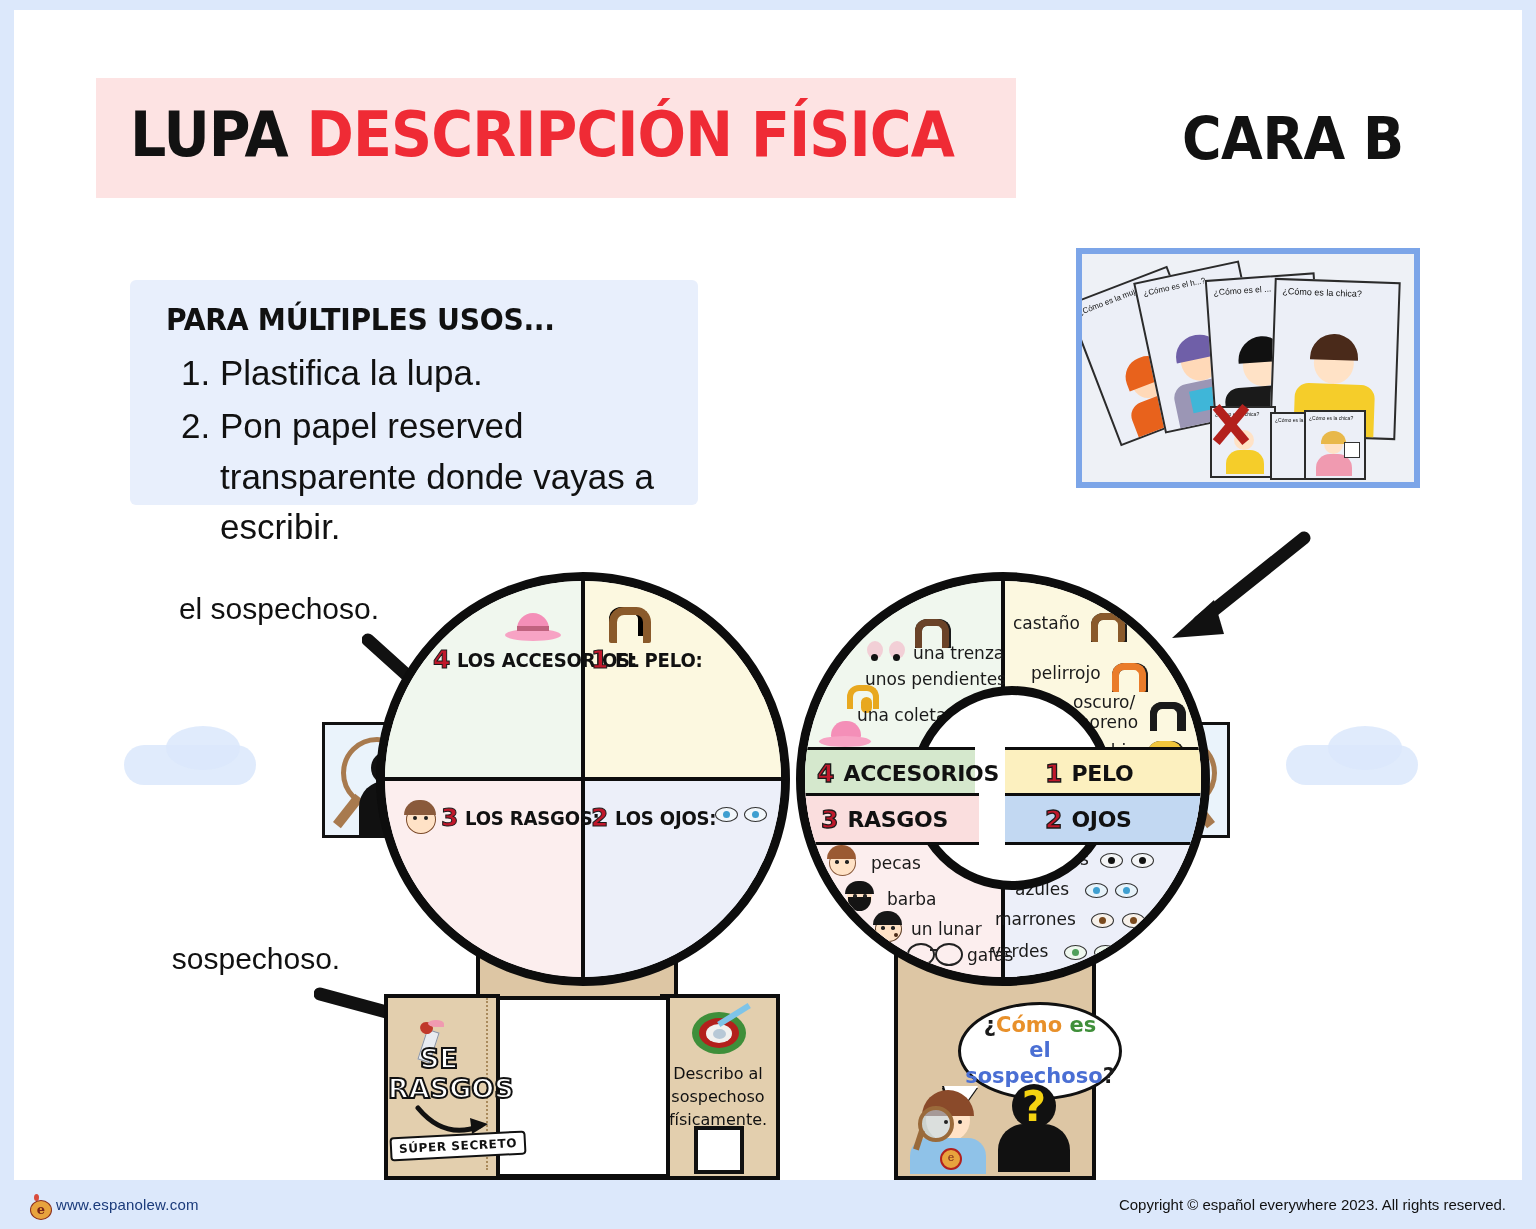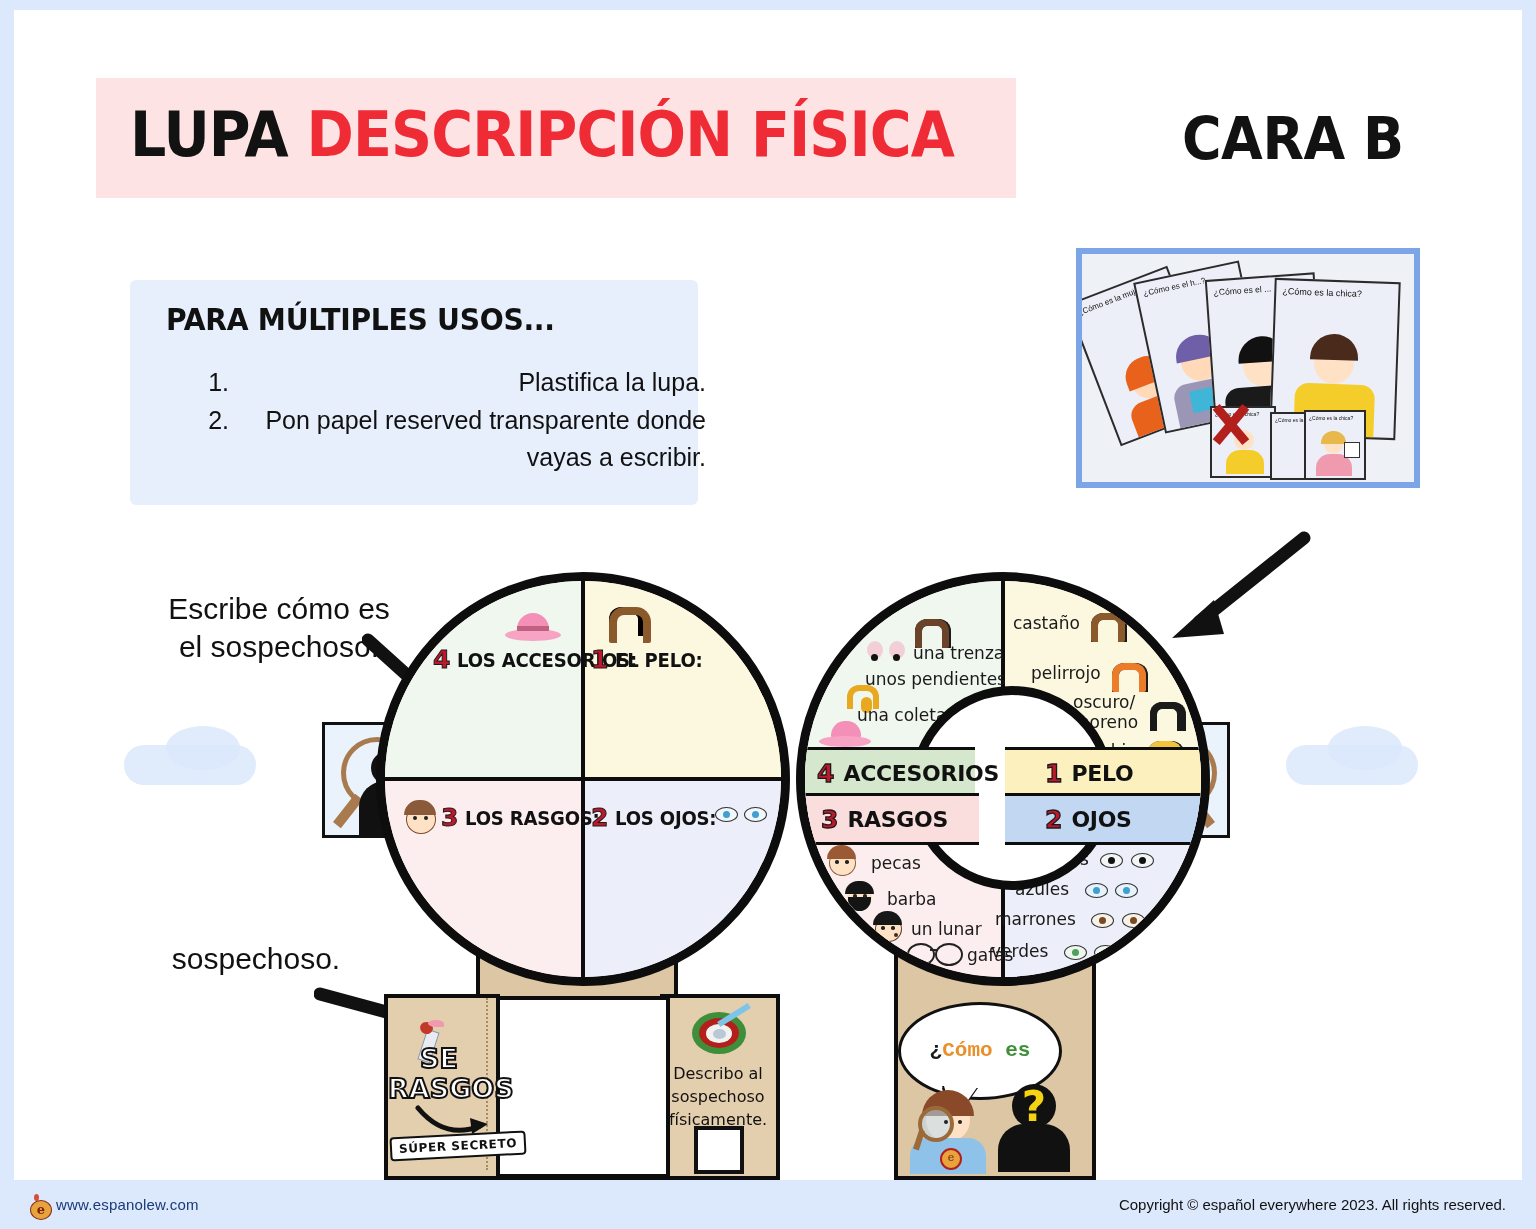--- a/index.html
+++ b/index.html
@@ -67,22 +67,22 @@
     position:absolute;left:116px;top:270px;width:568px;height:225px;
     background:#e8effc;border-radius:6px;
   }
   .instr h3{
     margin:0;position:absolute;left:36px;top:22px;
     font-family:"DejaVu Sans", sans-serif;
     font-weight:bold;font-size:30px;letter-spacing:-.3px;color:#111;
     transform:scaleX(.94);transform-origin:left top;
   }
   .instr ol{
-    position:absolute;left:56px;top:68px;margin:16px;padding:0 0 0 34px;
-    font-size:25px;color:#111;line-height:1.45;width:470px;text-align:right;
+    position:absolute;left:56px;top:68px;margin:0;padding:0 0 0 34px;
+    font-size:35px;color:#111;line-height:1.45;width:470px;
   }
   .instr ol li{margin-bottom:2px;}
 
   
   .photo{
     position:absolute;left:1062px;top:238px;width:332px;height:228px;
     border:6px solid #7ca5e8;background:#eef1f6;overflow:hidden;
   }
   .pcard{
     position:absolute;background:#eceff7;border:2px solid #2b2b2b;
@@ -292,21 +292,20 @@
       </div>
     </div>
   </div>
 
   <svg class="arrow" style="left:1130px;top:520px;" width="170" height="120" viewBox="0 0 170 120">
     <path d="M160,8 L55,92" stroke="#111" stroke-width="13" stroke-linecap="round"></path>
     <path d="M28,108 L70,70 L80,104 Z" fill="#111"></path>
   </svg>
 
   <div class="ann" style="left:70px;top:580px;width:390px;">
-    <div>Escribe cómo es</div>
     <div>el sospechoso.</div>
   </div>
   <svg class="arrow" style="left:348px;top:620px;" width="130" height="115" viewBox="0 0 130 115">
     <path d="M6,10 L88,84" stroke="#111" stroke-width="13" stroke-linecap="round"></path>
     <path d="M108,104 L64,76 L84,52 Z" fill="#111"></path>
   </svg>
 
   <div class="ann" style="left:92px;top:930px;width:300px;">
     <div>sospechoso.</div>
   </div>
@@ -553,23 +552,24 @@
     </div>
     <div class="item" style="left:186px;top:360px;">
       <span>verdes</span>
       <span class="eyepair" style="margin-left:10px;">
         <span class="eye" style="background:#eef7ee;"><i style="position:absolute;left:50%;top:50%;width:7px;height:7px;margin:-3.5px 0 0 -3.5px;border-radius:50%;background:#4fa05a;display:block;"></i></span>
         <span class="eye" style="background:#eef7ee;"><i style="position:absolute;left:50%;top:50%;width:7px;height:7px;margin:-3.5px 0 0 -3.5px;border-radius:50%;background:#4fa05a;display:block;"></i></span>
       </span>
     </div>
   </div>
 
-  <div class="bubble" style="left:884px;top:992px;width:158px;height:92px;font-family:Liberation Mono, monospace;">
+  <div class="bubble" style="left:944px;top:992px;width:158px;height:92px;">
     <div>
       <div><span style="color:#1a1a1a;">¿</span><span style="color:#e8902a;">Cómo</span><span style="color:#3f8f3a;"> es</span></div>
+      <div><span style="color:#4a6fd4;">el sospechoso</span><span style="color:#1a1a1a;">?</span></div>
     </div>
   </div>
   <div class="bubble-tail" style="left:930px;top:1076px;"></div>
 
   <div style="position:absolute;left:896px;top:1076px;width:88px;height:86px;">
     <div style="position:absolute;left:16px;top:12px;width:44px;height:44px;border-radius:50%;background:#ffe2c6;"></div>
     <div style="position:absolute;left:12px;top:4px;width:52px;height:26px;border-radius:26px 26px 0 0;background:#8a4a2a;"></div>
     <div style="position:absolute;left:0;top:52px;width:76px;height:36px;border-radius:18px 18px 0 0;background:#8fc2e8;"></div>
     <div style="position:absolute;left:30px;top:62px;width:18px;height:18px;border-radius:50%;background:#e8a33d;border:2px solid #b3201c;color:#7a2418;font-size:11px;text-align:center;line-height:15px;font-family:'DejaVu Serif',serif;">e</div>
     <div style="position:absolute;left:8px;top:20px;width:28px;height:28px;border-radius:50%;border:4px solid #9a6a3a;background:rgba(190,220,240,.55);"></div>

